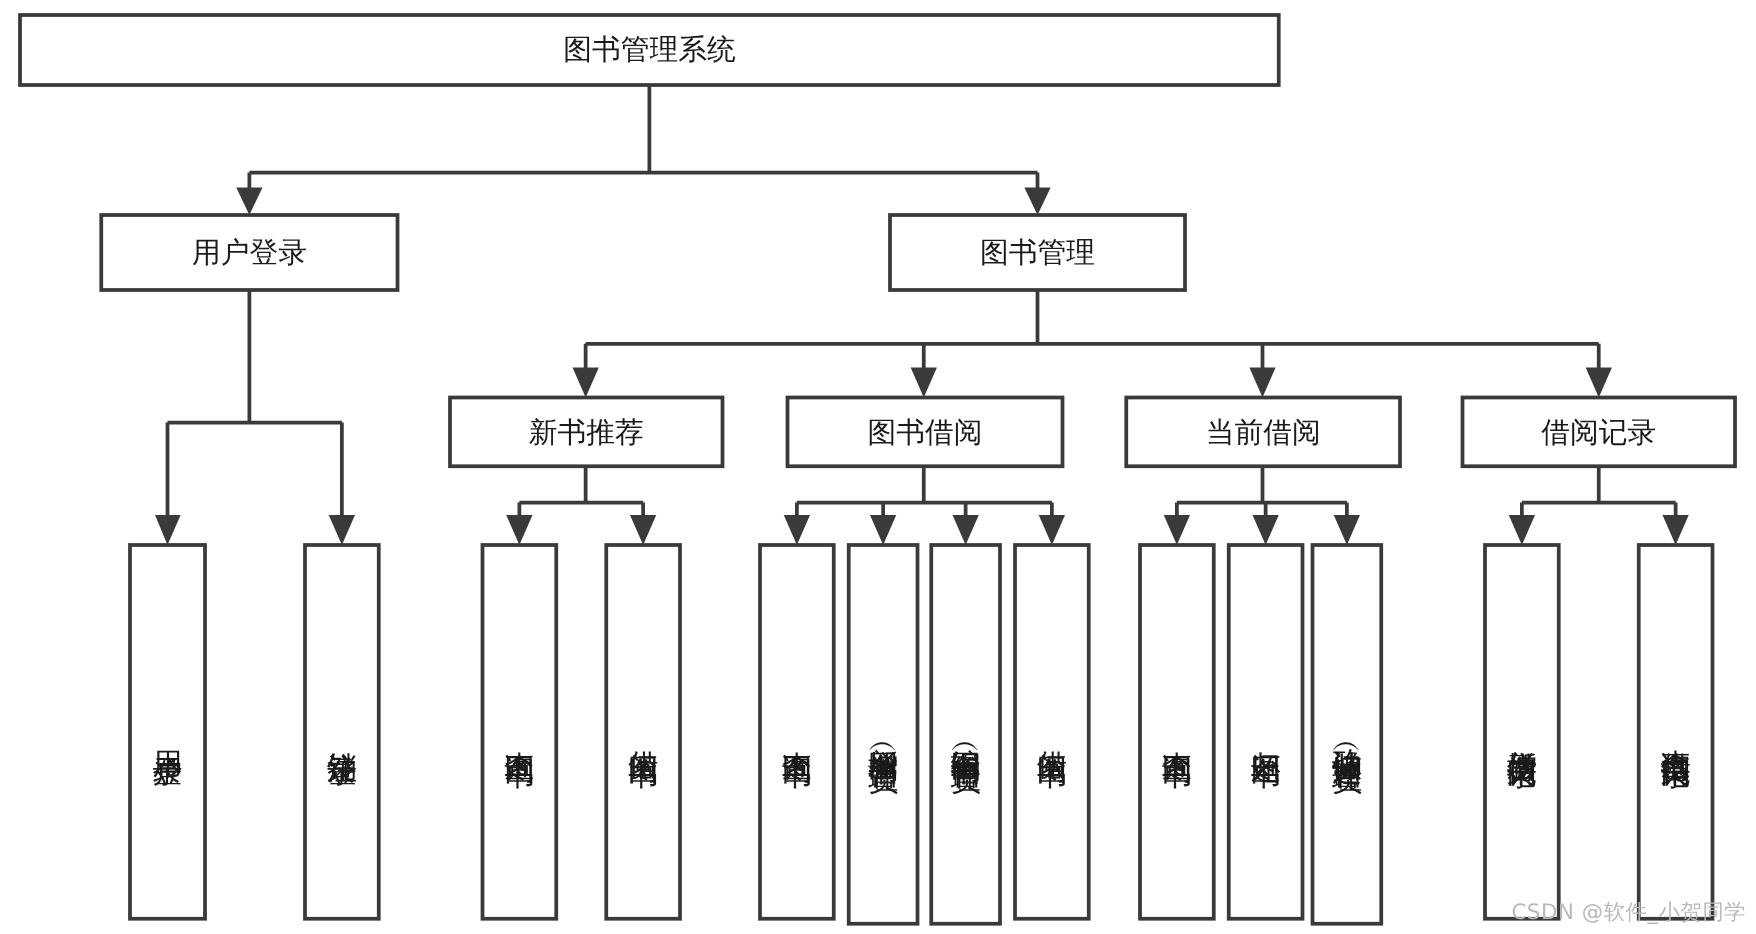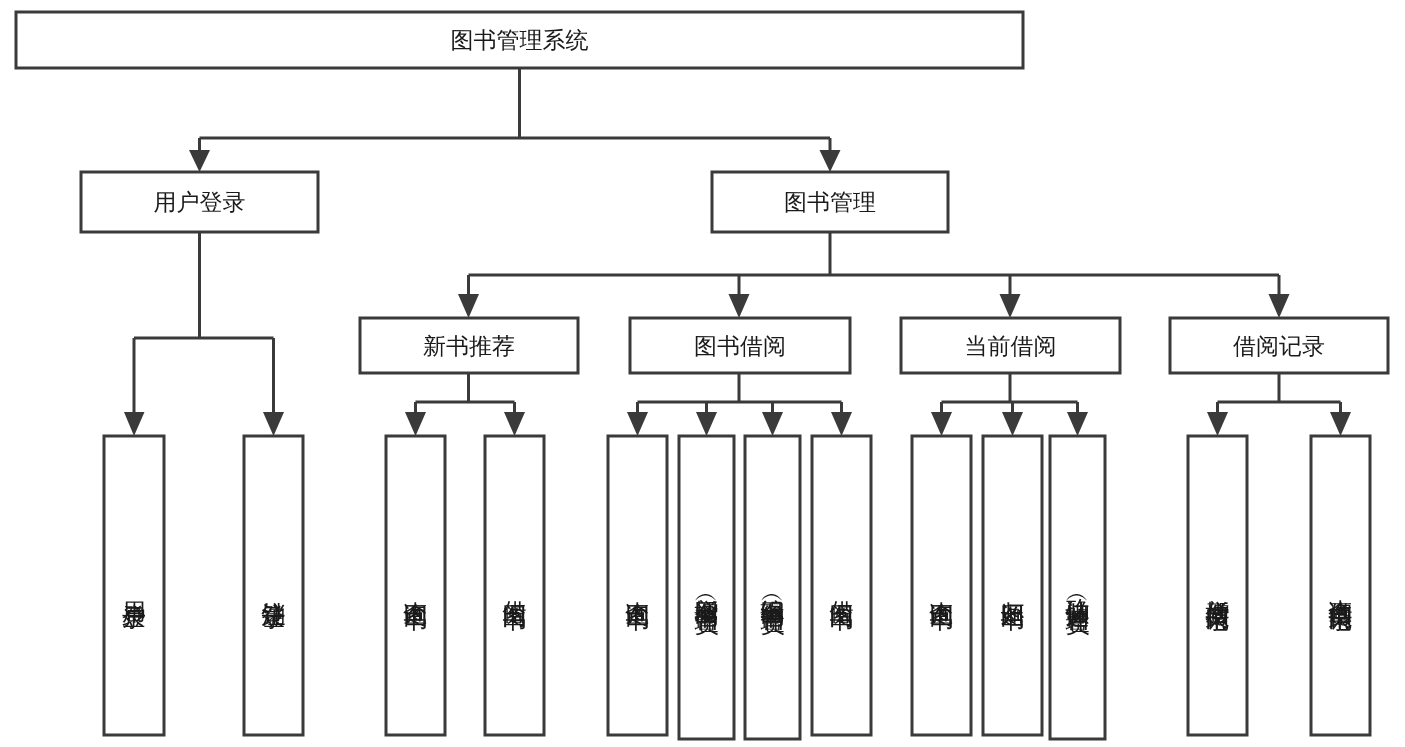--- a/index.html
+++ b/index.html
@@ -226,14 +226,15 @@
   <div class="leaf-label-wrap" style="left:912px; top:436px; width:59px; height:299px;">查询图书</div>
 
   <div class="leaf-label-wrap" style="left:983px; top:436px; width:59px; height:299px;">归还图书</div>
 
   <div class="leaf-label-wrap" style="left:1050px; top:436px; width:55px; height:303px;">确认归还（管理员）</div>
 
   <div class="leaf-label-wrap" style="left:1188px; top:436px; width:59px; height:299px;">新增借阅记录</div>
 
   <div class="leaf-label-wrap" style="left:1311px; top:436px; width:59px; height:299px;">查询借阅记录</div>
 
+  <div class="watermark">CSDN @软件_小贺同学</div>
 
 </div>
 
 </body></html>

